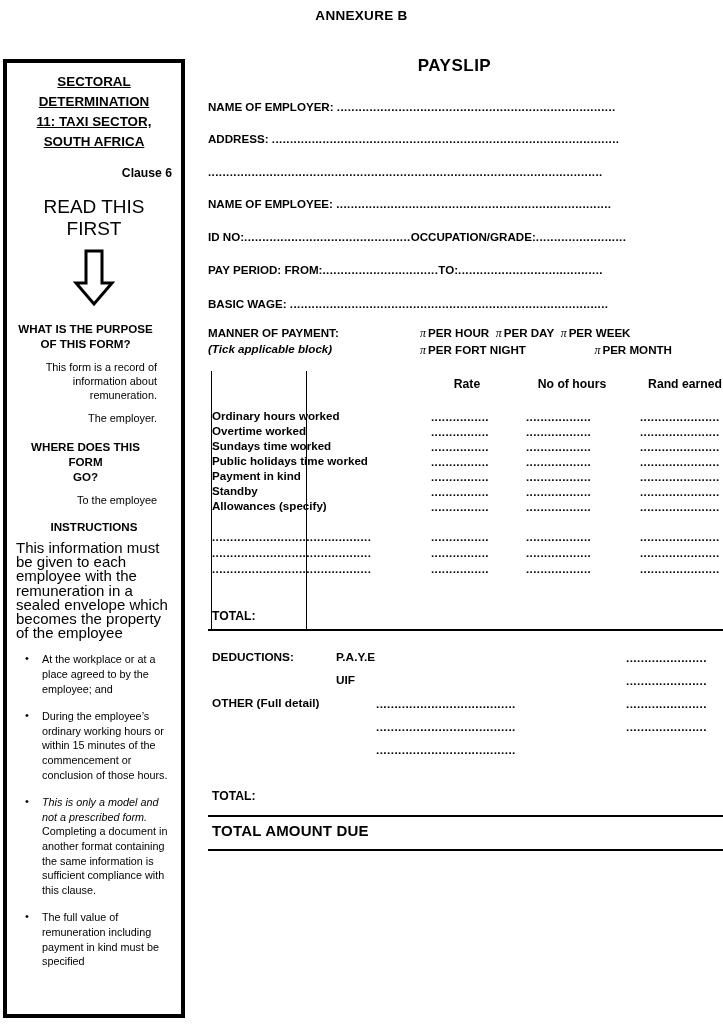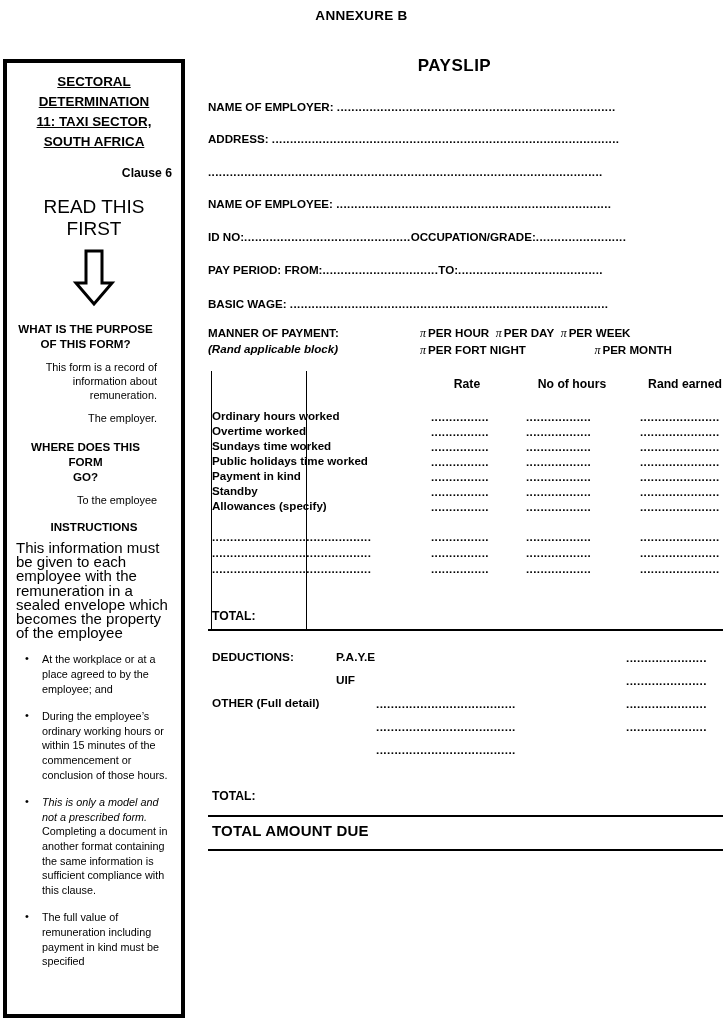--- a/index.html
+++ b/index.html
@@ -389,21 +389,21 @@
 
   <div class="frow sp-basic">
     <span>BASIC WAGE:</span>
     <span class="dots">........................................................................................</span>
   </div>
 </div>
 
 <div id="manner-block">
   <div id="manner-label-col">
     <div>MANNER OF PAYMENT:</div>
-    <div class="l2">(Rand applicable block)</div>
+    <div class="l2">(Tick applicable block)</div>
   </div>
 
   <div id="manner-opts">
     <div class="optrow">
       <span class="opt"><span class="tickbox">π</span><span>PER HOUR</span></span>&nbsp;
       <span class="opt"><span class="tickbox">π</span><span>PER DAY</span></span>&nbsp;
       <span class="opt"><span class="tickbox">π</span><span>PER WEEK</span></span>
     </div>
     <div class="optrow">
       <span class="opt"><span class="tickbox">π</span><span>PER FORT NIGHT</span></span>

